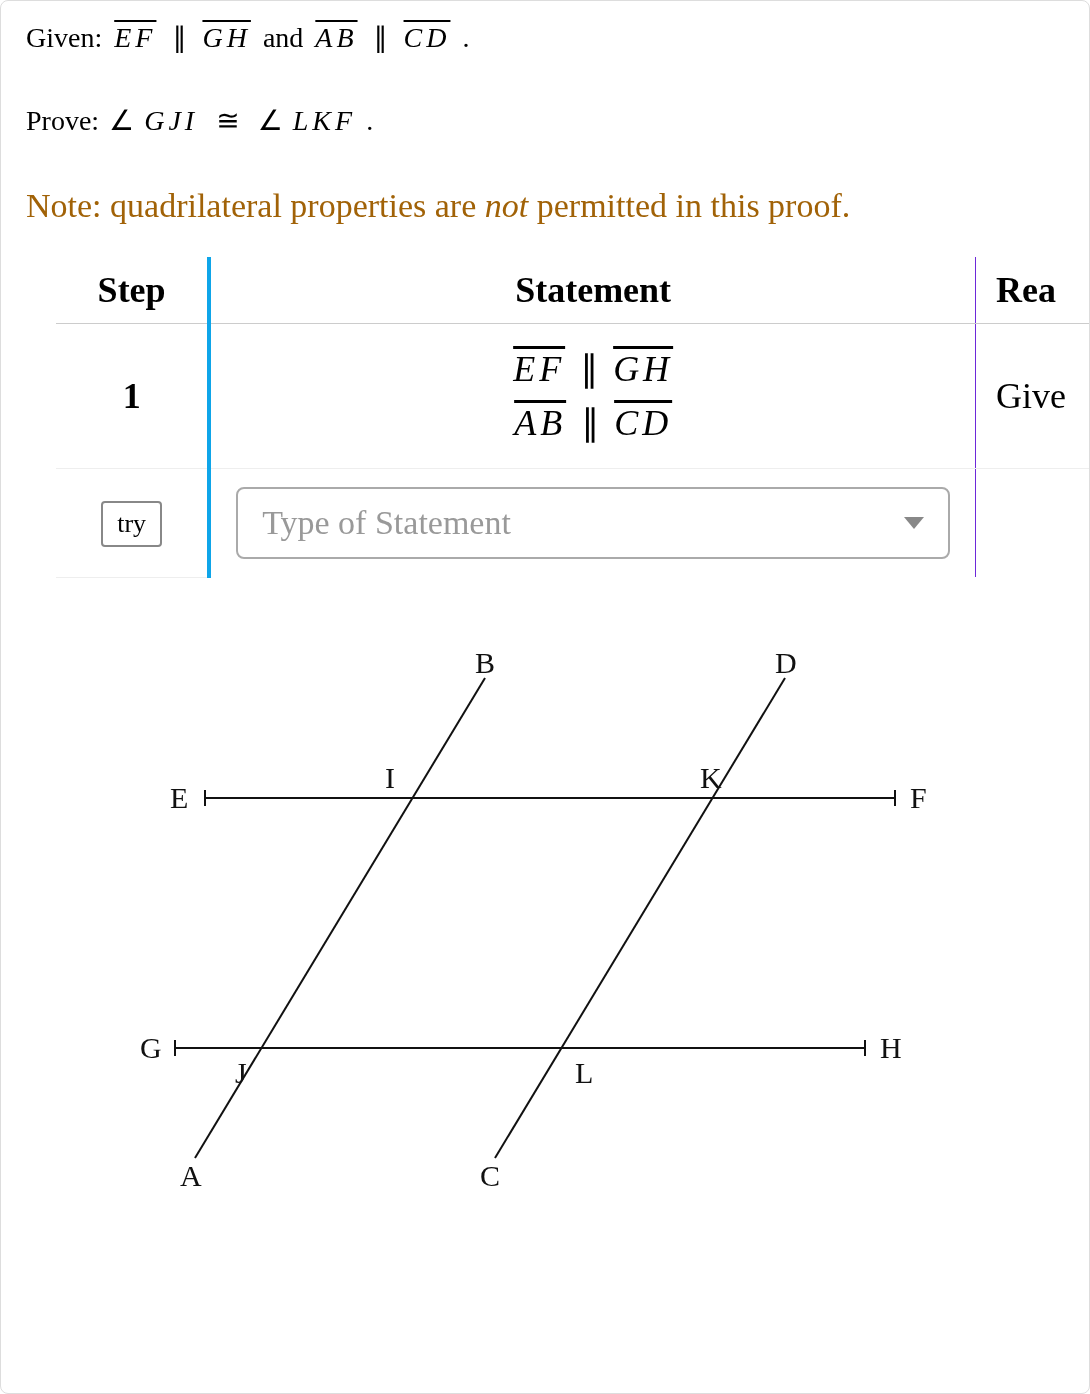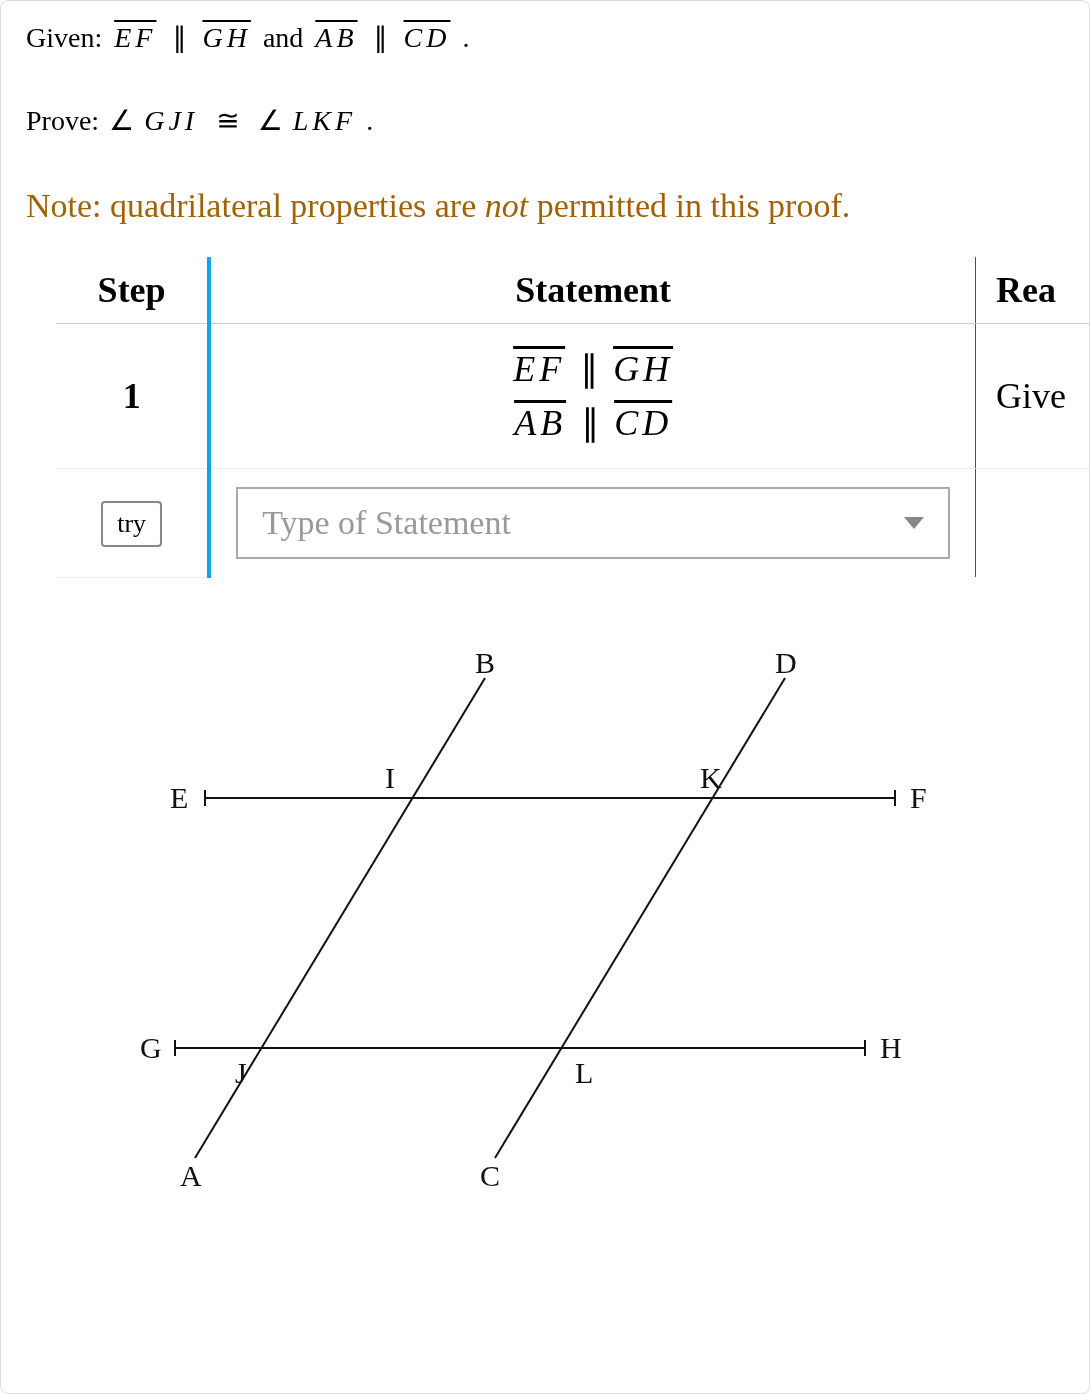--- a/index.html
+++ b/index.html
@@ -73,21 +73,21 @@
     padding: 6px 14px;
     font-size: 26px;
     background: #fff;
     cursor: pointer;
     font-family: 'Times New Roman', serif;
   }
   .type-select {
     width: 96%;
     height: 72px;
     border: 2px solid #aaa;
-    border-radius: 0;
+    border-radius: 8px;
     display: flex;
     align-items: center;
     justify-content: space-between;
     padding: 4px 24px;
     font-size: 34px;
     color: #999;
     background: #fff;
     cursor: pointer;
     font-family: 'Times New Roman', serif;
     margin: 0 auto;

